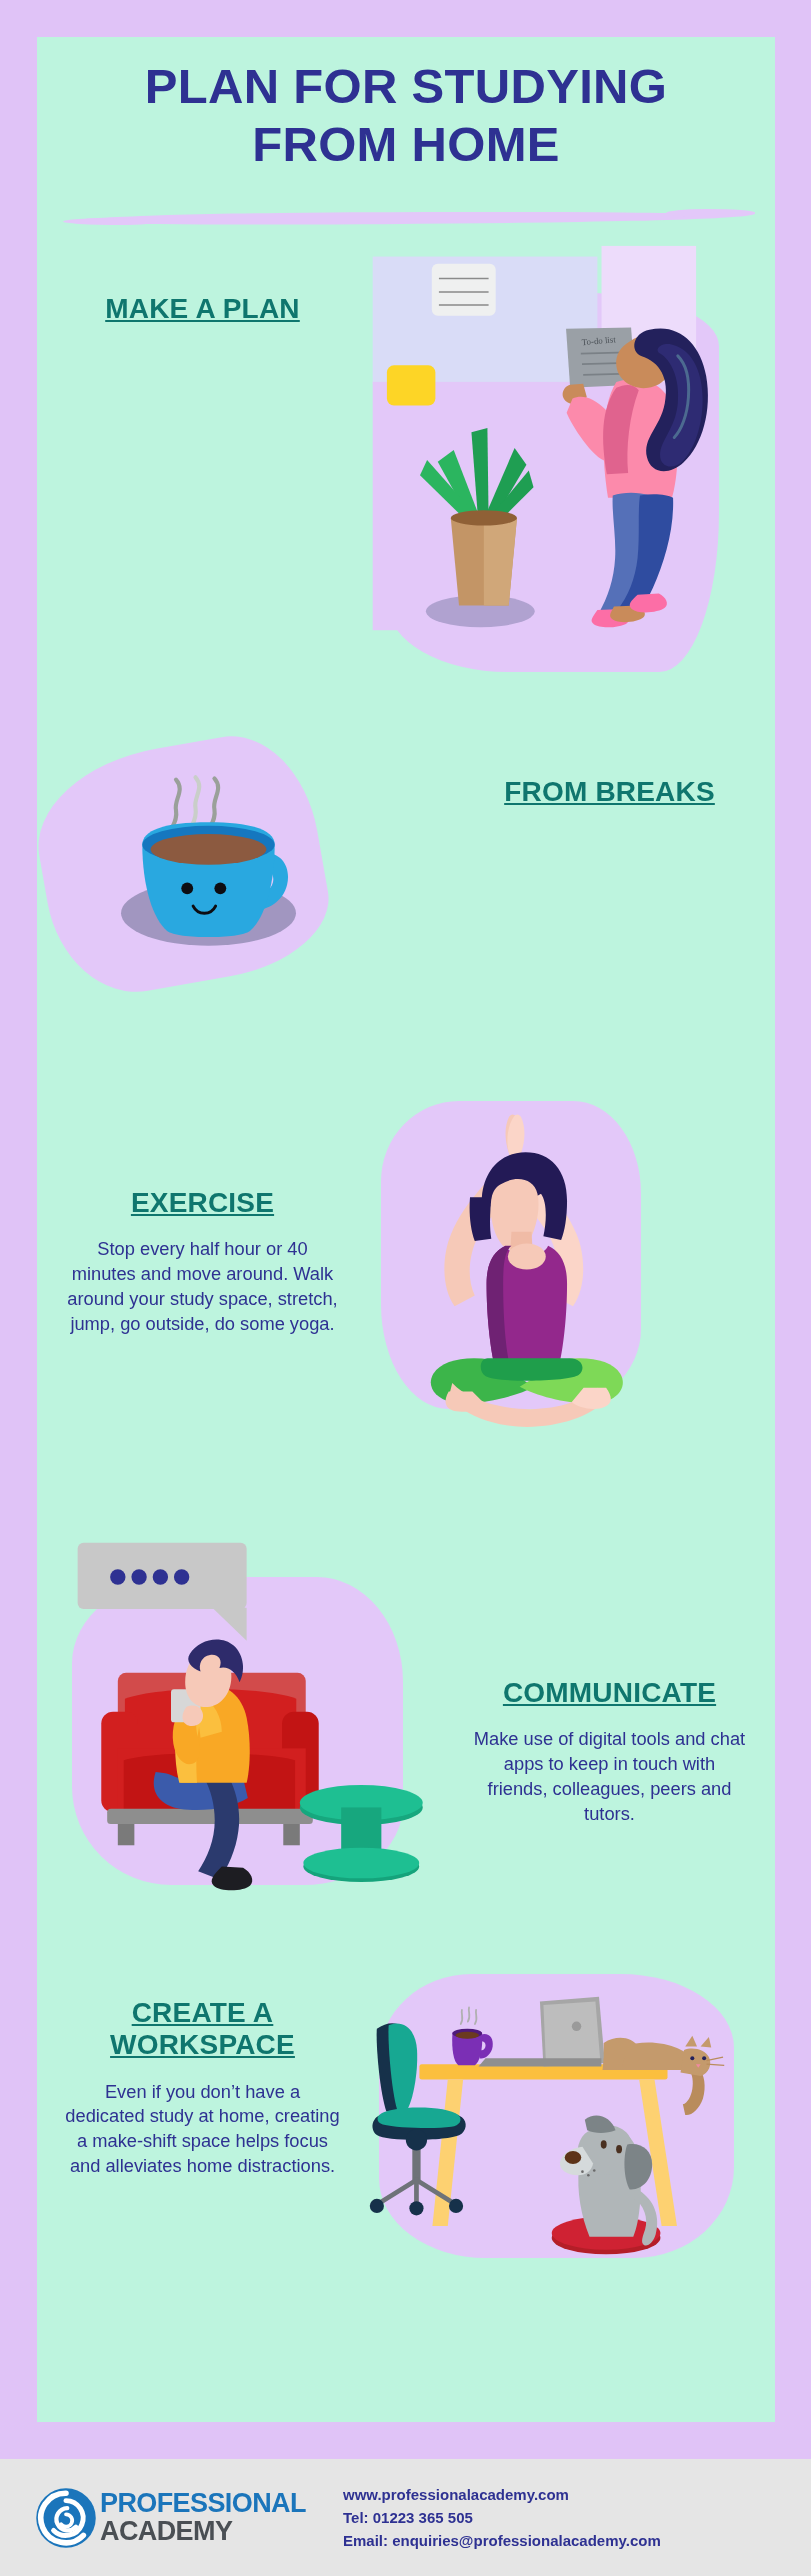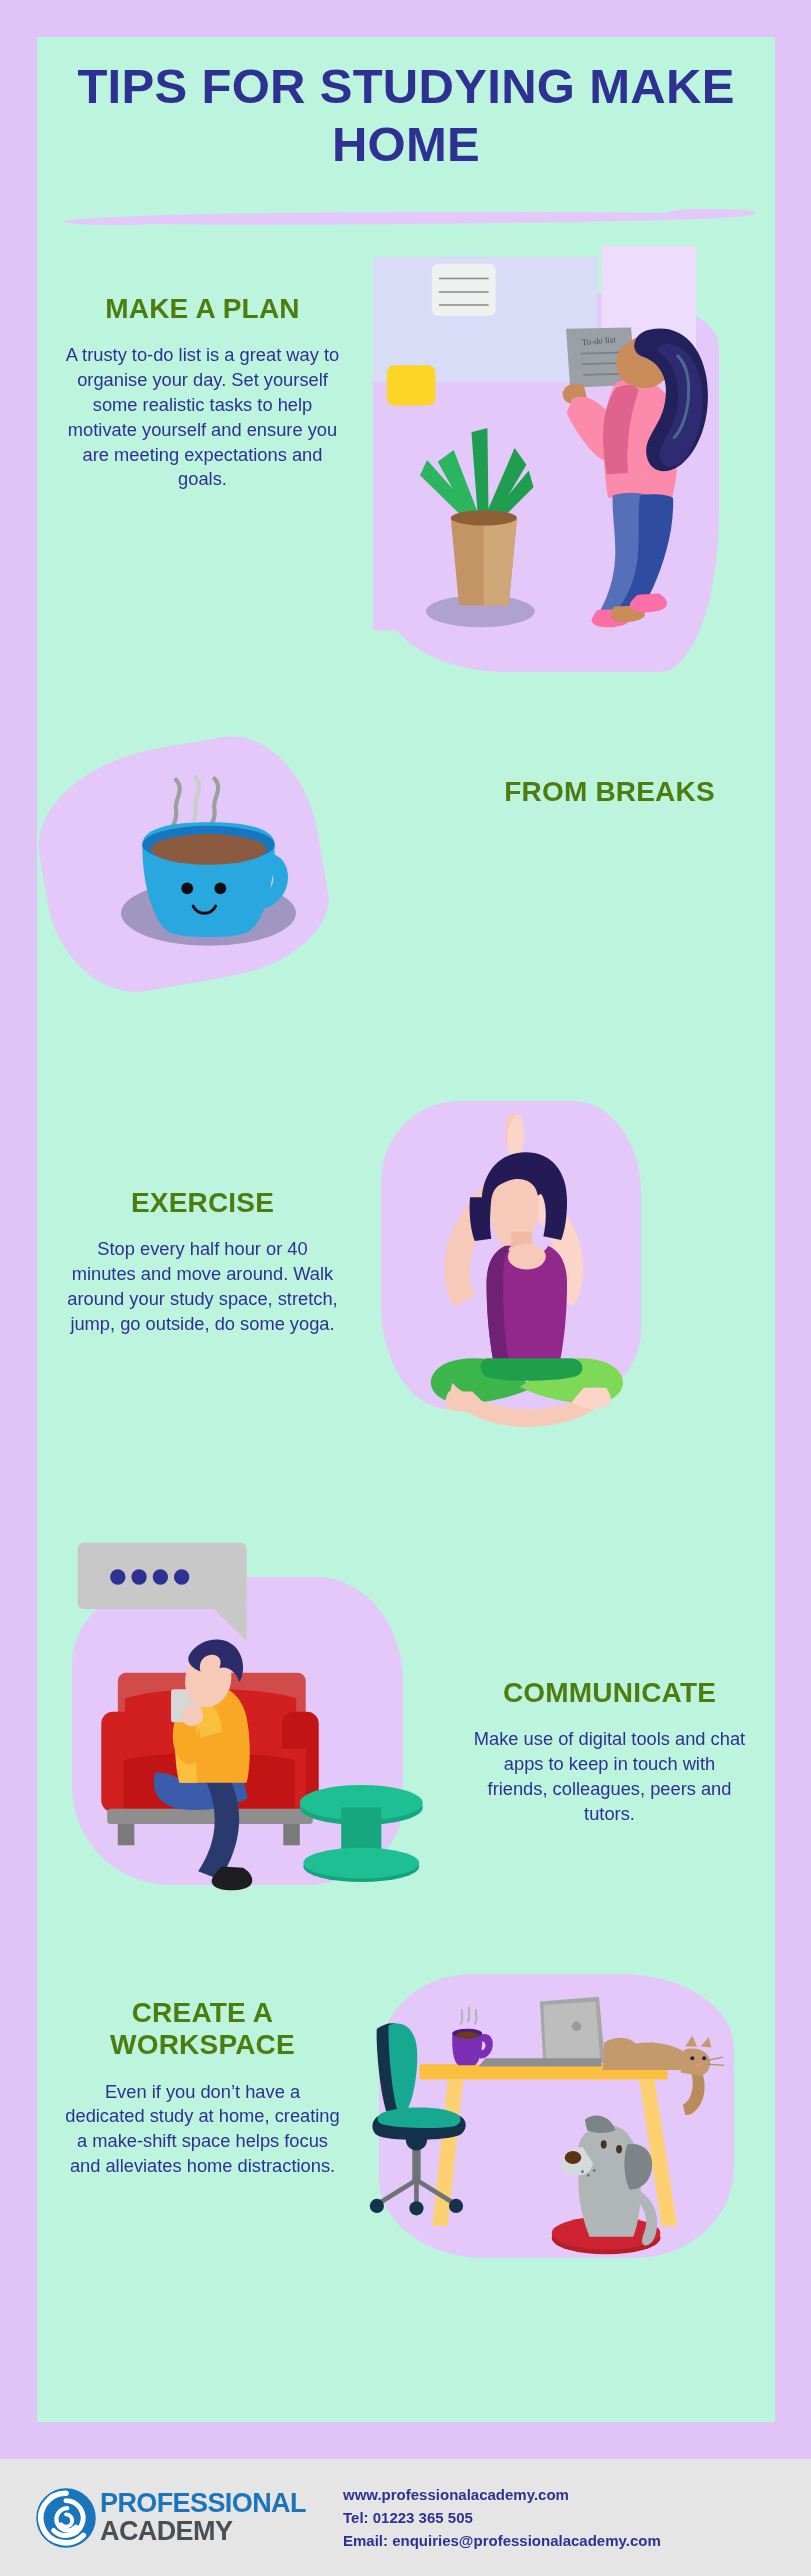--- a/index.html
+++ b/index.html
@@ -83,26 +83,27 @@
     flex: 0 0 331px;
     text-align: center;
     position: relative;
     z-index: 5;
   }
   .art-col {
     flex: 1 1 auto;
     position: relative;
   }
   .sec-title {
-    color: #4d7c0f;
+    color: #0f766e;
     font-size: 28px;
     font-weight: 800;
     letter-spacing: 0.2px;
     line-height: 1.16;
     margin-bottom: 18px;
+    text-decoration: underline;
   }
   .sec-body {
     color: #2e3192;
     font-size: 18.3px;
     line-height: 1.36;
     font-weight: 400;
     padding: 0 28px;
   }
 
   
@@ -149,33 +150,32 @@
 </style>
 </head>
 <body>
 
 <div class="page">
 
   <div class="frame">
     <div class="panel">
 
       <div class="header">
-        <div class="title">TIPS FOR STUDYING MAKE HOME</div>
+        <div class="title">PLAN FOR STUDYING FROM HOME</div>
         <div class="brush-divider">
           <span class="b1"></span>
           <span class="b2"></span>
           <span class="b3"></span>
         </div>
       </div>
 
       <div class="section" style="height:473px; margin-top:24px;">
         <div class="sec-inner">
           <div class="text-col" style="padding-top:41px;">
             <div class="sec-title">MAKE A PLAN</div>
-            <div class="sec-body">A trusty to-do list is a great way to organise your day. Set yourself some realistic tasks to help motivate yourself and ensure you are meeting expectations and goals.</div>
           </div>
           <div class="art-col">
             <span class="blob b-plan"></span>
             <svg viewBox="0 0 700 800" width="414" height="473" style="position:absolute;left:-6px;top:-12px;z-index:2;">
 
               <rect x="18" y="28" width="380" height="215" fill="#d9dcf7"></rect>
               <rect x="405" y="10" width="160" height="230" fill="#eddcfb"></rect>
               <rect x="18" y="240" width="480" height="420" fill="#e3c8f9"></rect>
 
               <rect x="118" y="40" width="108" height="88" rx="10" fill="#eff0f0"></rect>

